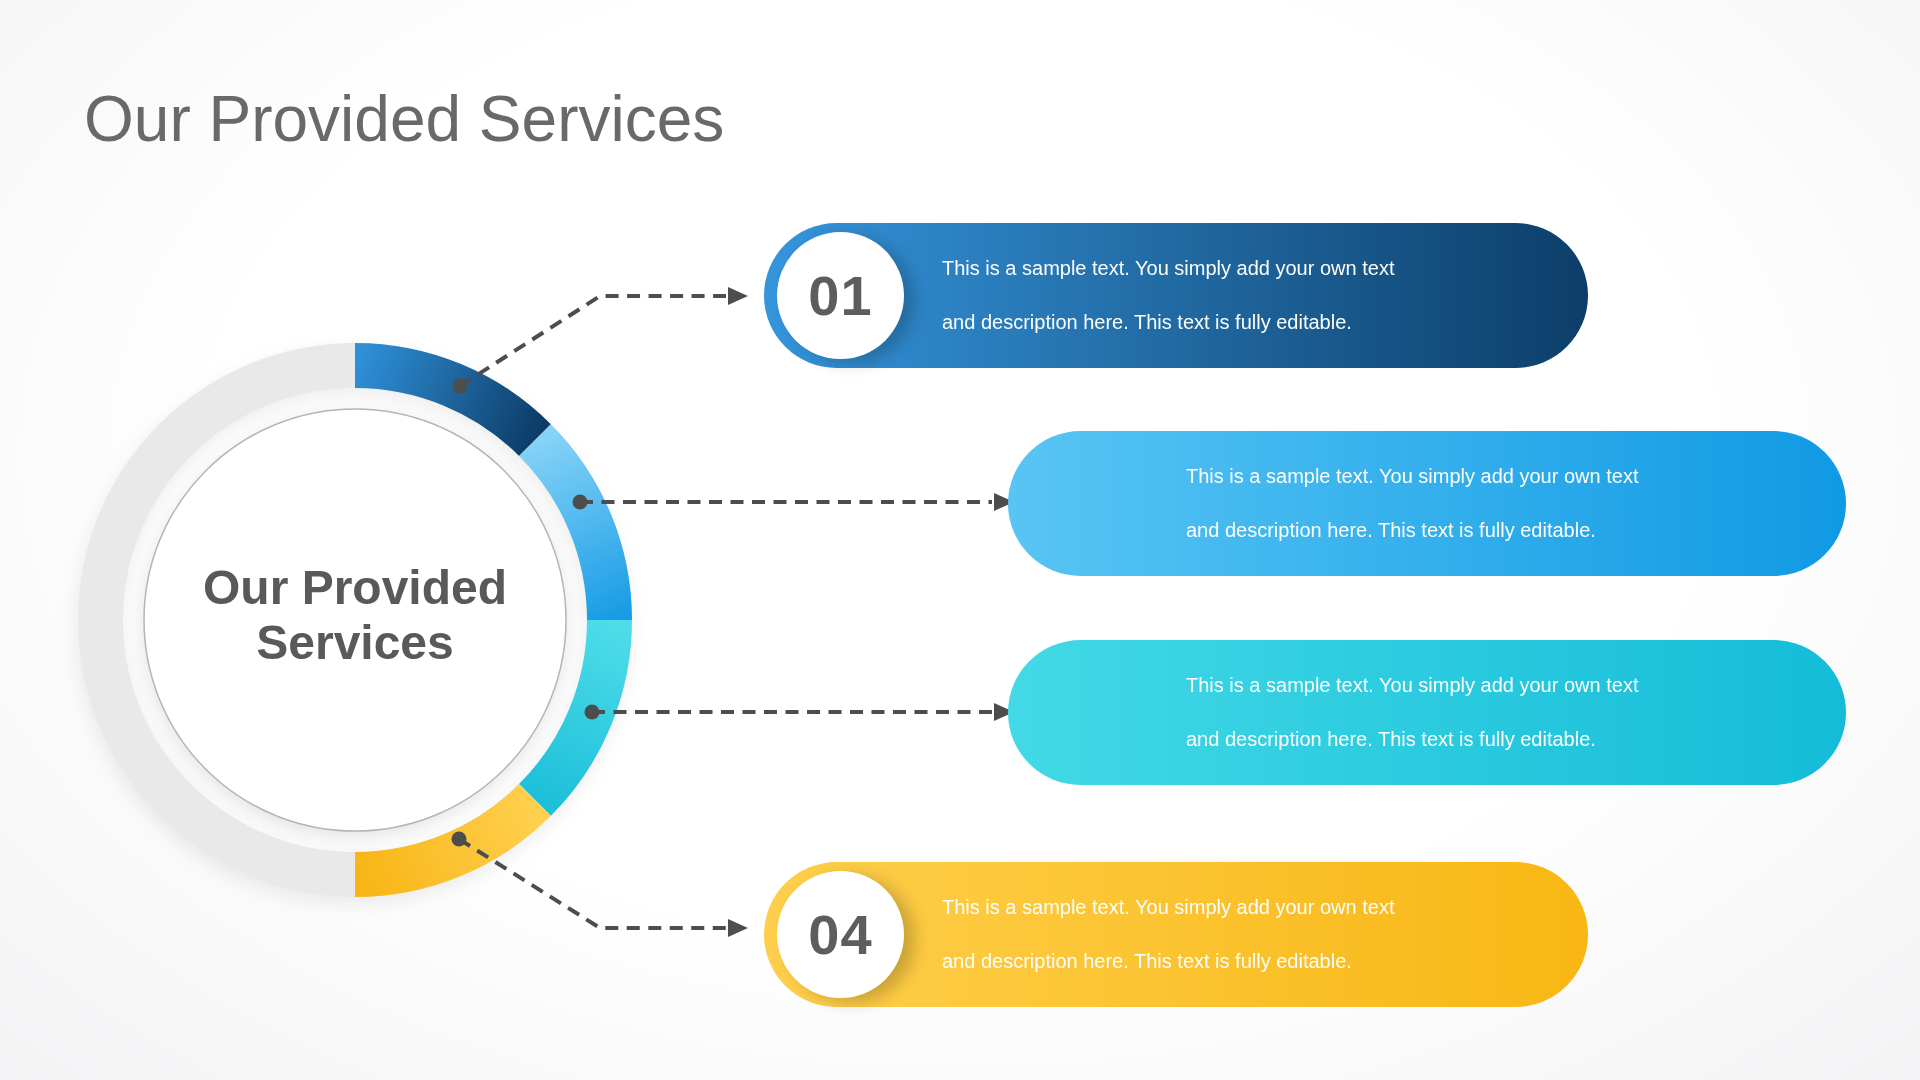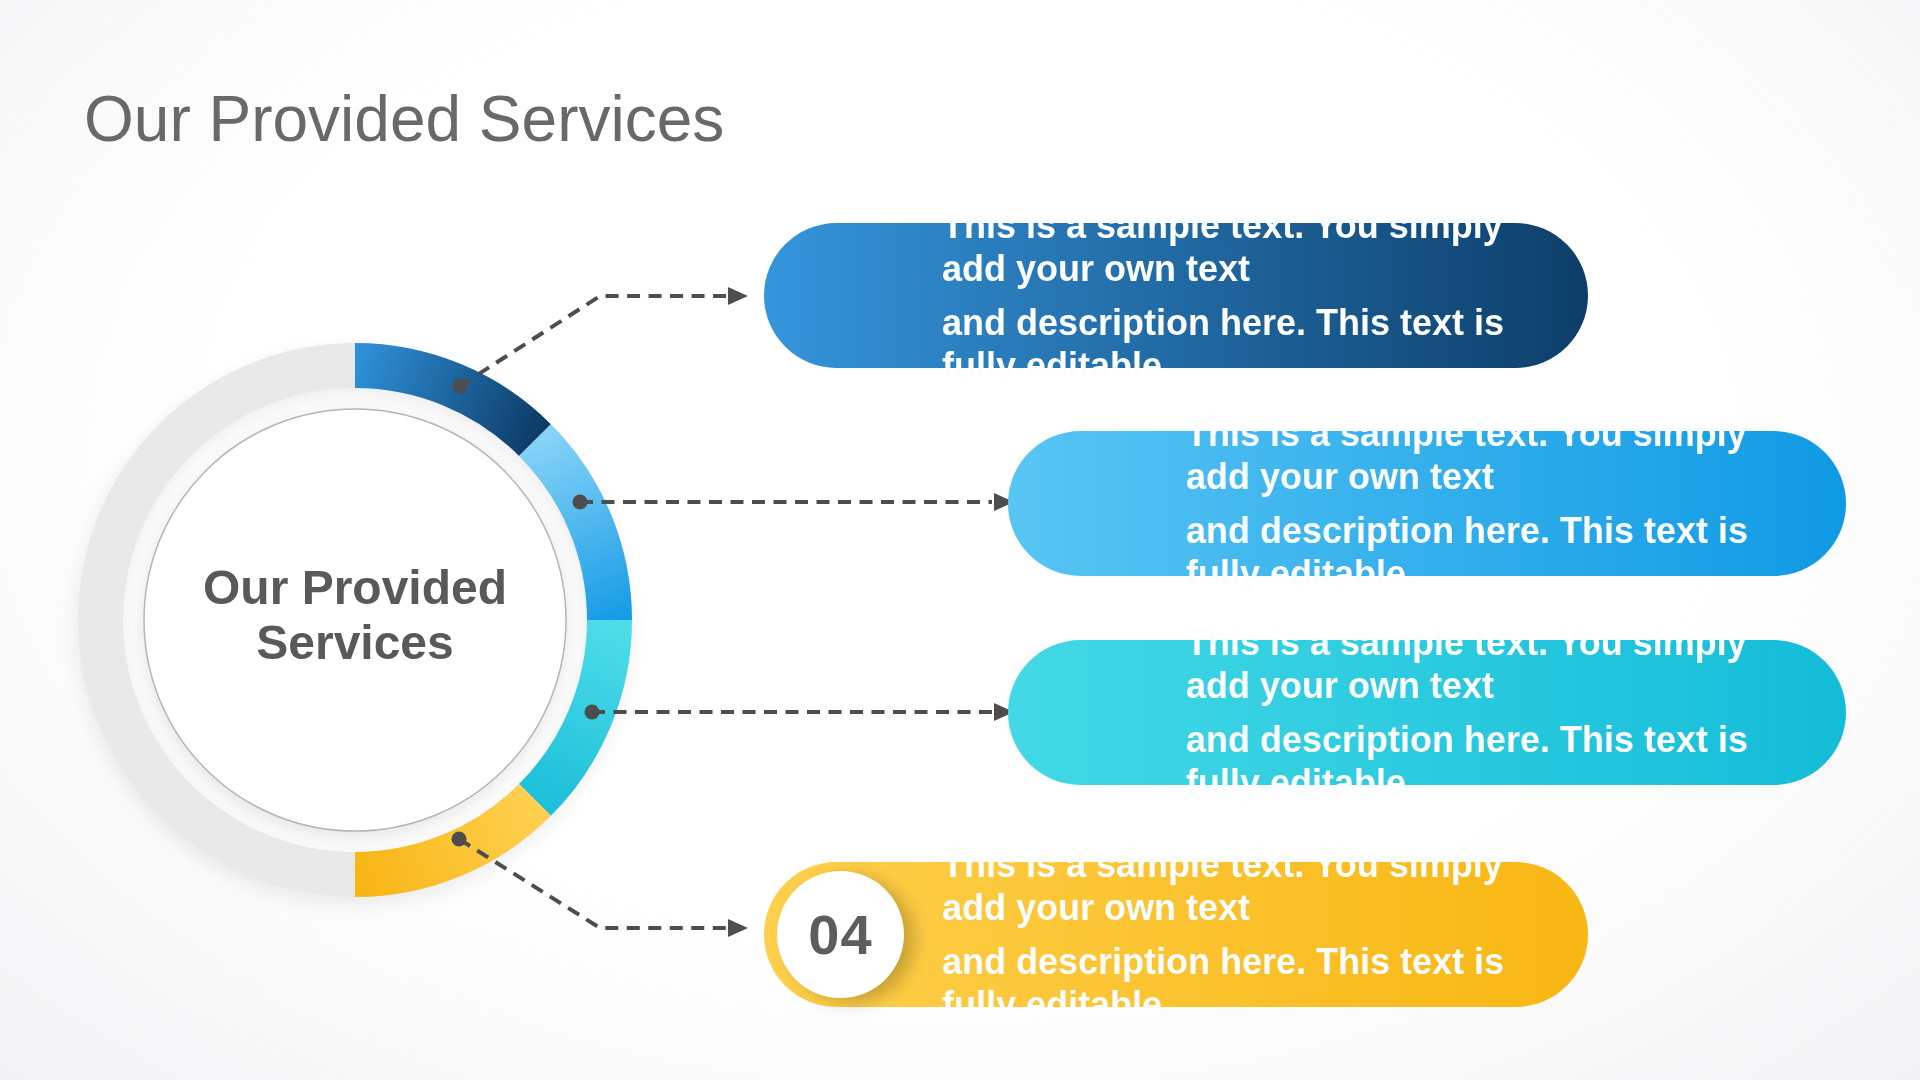--- a/index.html
+++ b/index.html
@@ -41,21 +41,21 @@
     background:#ffffff;
     box-shadow:11px 5px 16px rgba(0,0,0,0.20);
     display:flex;align-items:center;justify-content:center;
   }
   .num-circle span{
     font-size:56px;font-weight:700;color:#5d5d5d;letter-spacing:1px;
   }
   .card-text{
     position:absolute;left:178px;top:0;bottom:0;right:30px;
     display:flex;flex-direction:column;justify-content:center;
-    color:#fbfdff;font-size:36px;line-height:43px;font-weight:700;gap:11px;
+    color:#fbfdff;font-size:20px;line-height:43px;font-weight:400;gap:11px;
   }
 </style>
 </head>
 <body>
 
 <div class="slide">
 
   <h1 class="title">Our Provided Services</h1>
 
   <svg class="diagram-svg" viewBox="0 0 1920 1080">
@@ -103,20 +103,23 @@
       <polygon points="748,296 728,287 728,305"></polygon>
       <polygon points="1014,502 994,493 994,511"></polygon>
       <polygon points="1014,712 994,703 994,721"></polygon>
       <polygon points="748,928 728,919 728,937"></polygon>
     </g>
   </svg>
 
   <div class="center-label">Our Provided Services</div>
 
   <div class="card" style="left: 764px; top: 223px; width: 824px; --c1: #3595dc; --c2: #0d3e69; --b1: #1d5c91; --b2: #09294a;">
+    <div class="num-circle">
+      <span>01</span>
+    </div>
     <div class="card-text">
       <div>This is a sample text. You simply add your own text</div>
       <div>and description here. This text is fully editable.</div>
     </div>
   </div>
 
   <div class="card" style="left: 1008px; top: 431px; width: 838px; --c1: #58c5f4; --c2: #109ae4; --b1: #3b93c4; --b2: #0c71a8;">
     <div class="card-text">
       <div>This is a sample text. You simply add your own text</div>
       <div>and description here. This text is fully editable.</div>

